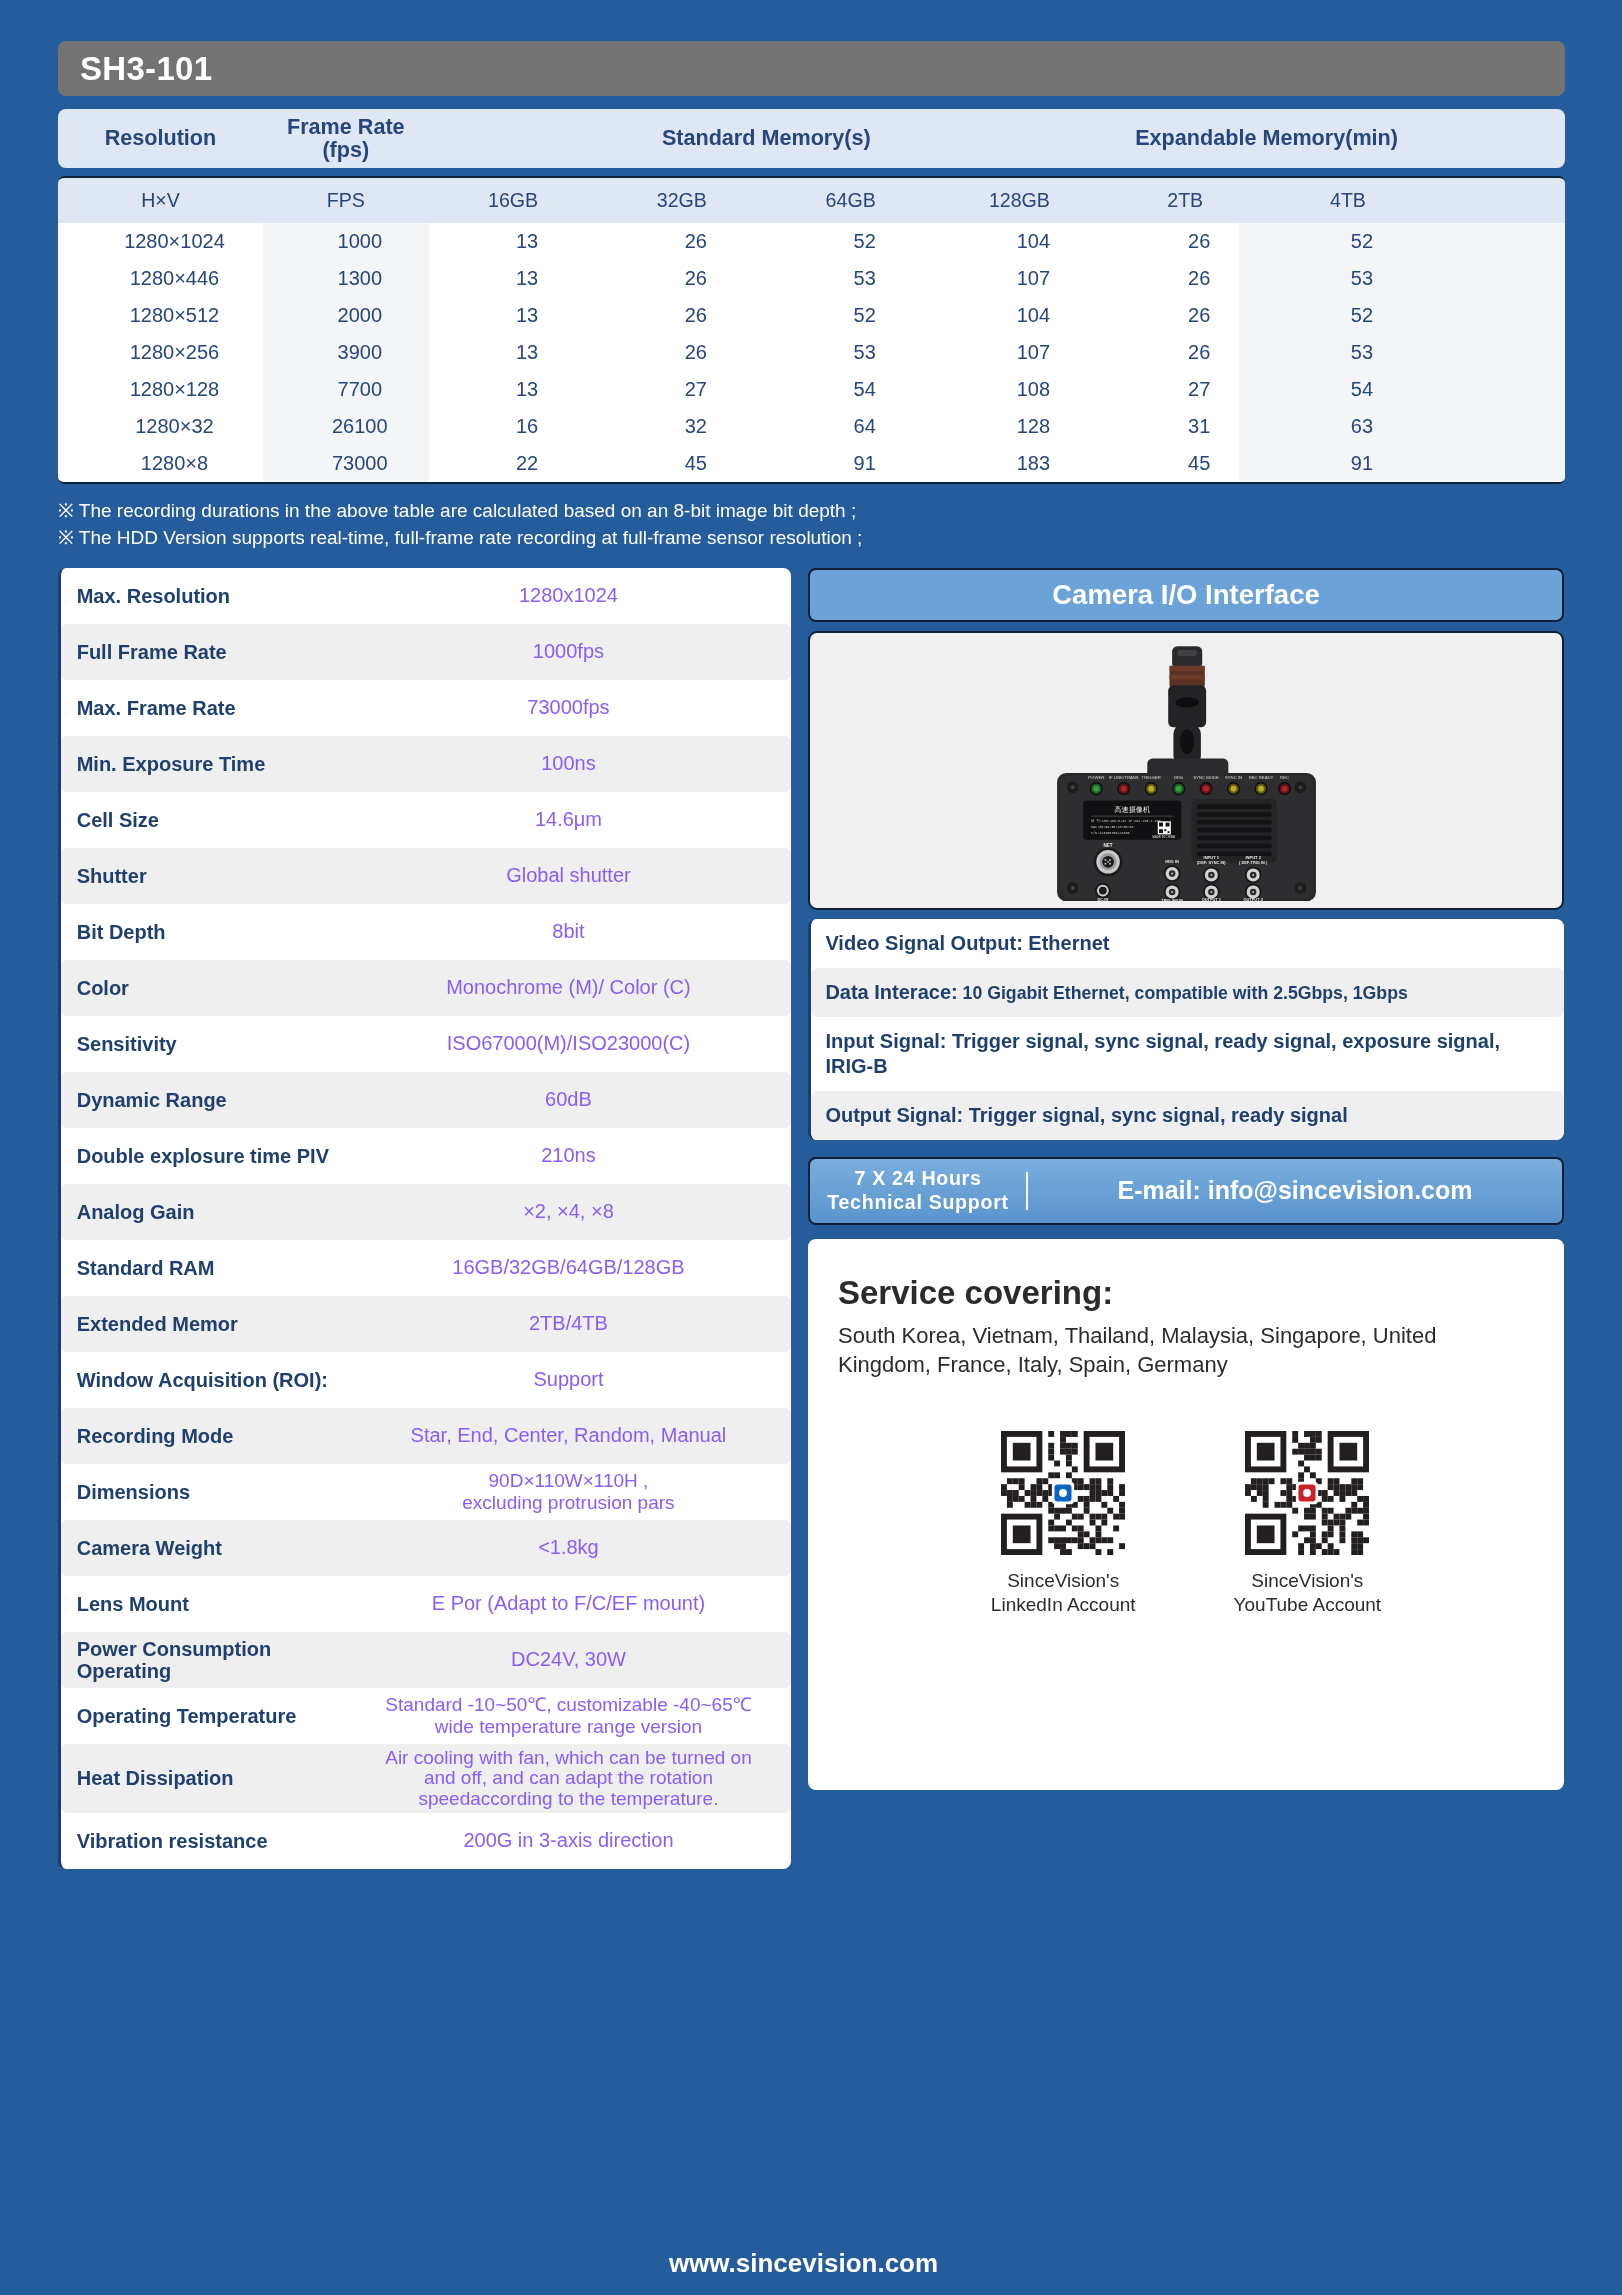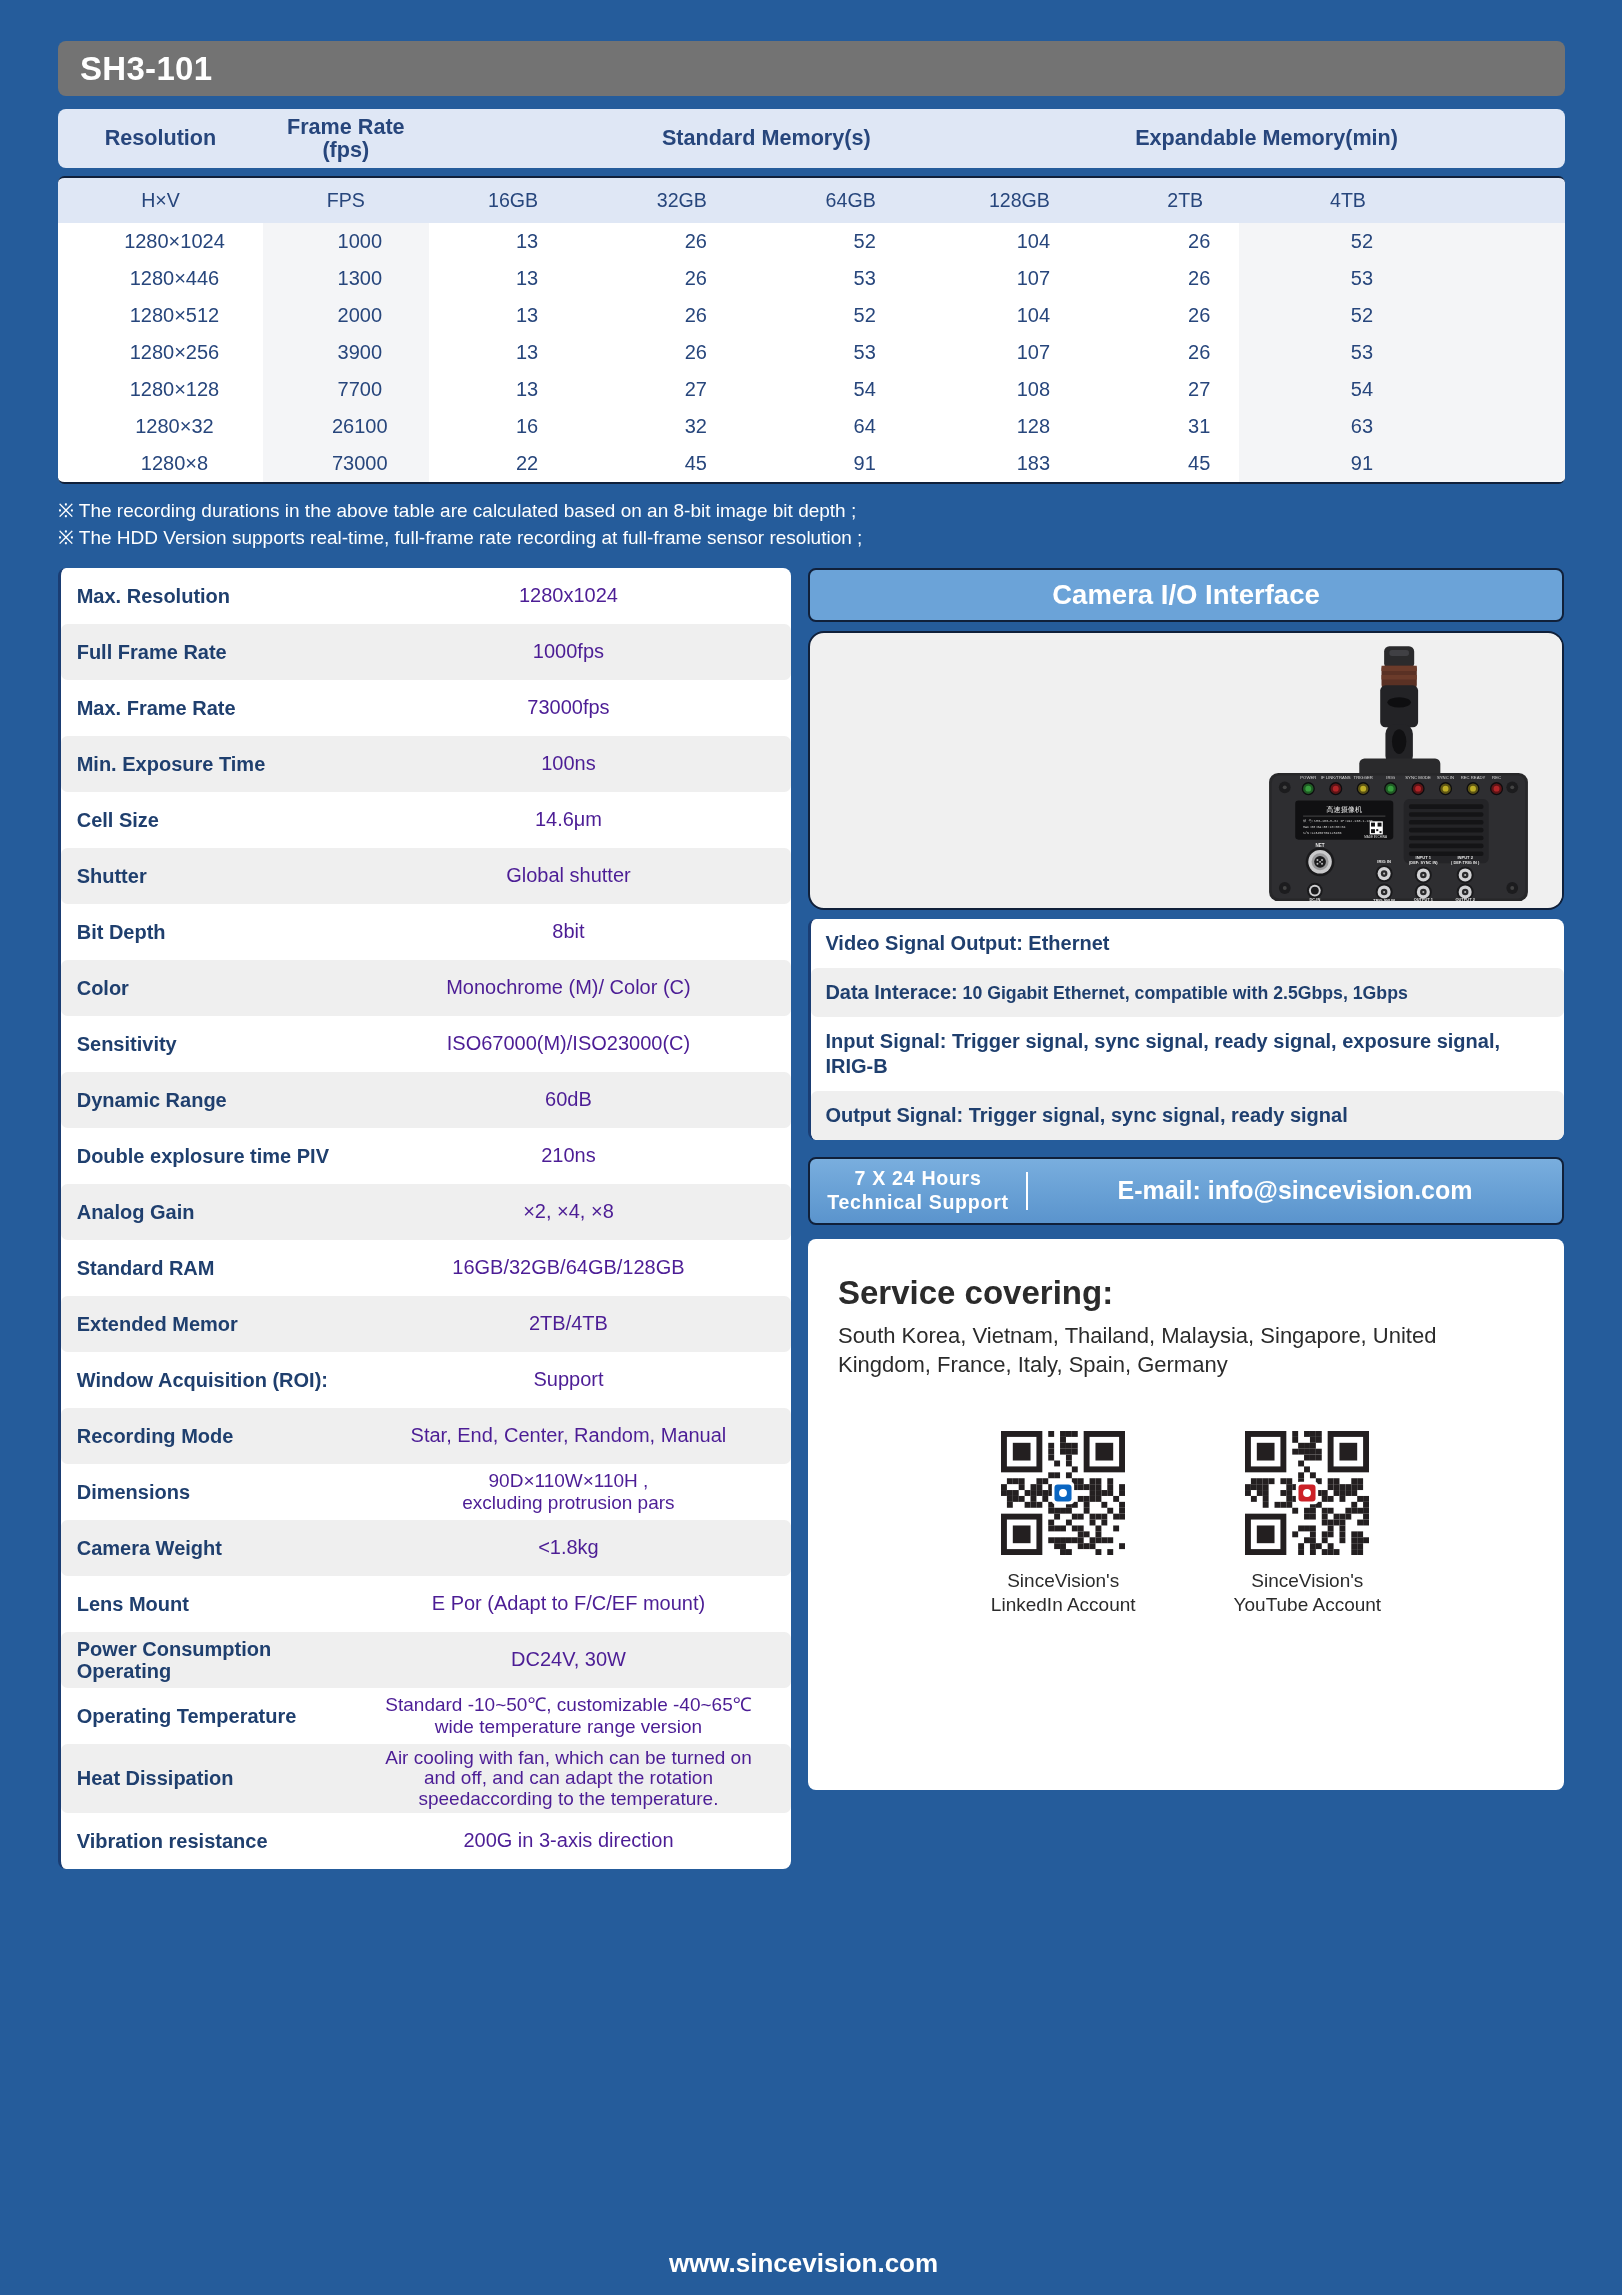--- a/index.html
+++ b/index.html
@@ -103,41 +103,41 @@
   
   .spec{ display:flex; align-items:center; min-height:56px; padding:3.9px 2.6px 3.9px 15.7px; }
   .spec.alt{ background:#efefef; border-radius:6.5px; }
   .spec .k{
     width:281px; flex:none;
     font-size:20px; font-weight:bold; color:#1f3f6e;
     line-height:1.12;
   }
   .spec .v{
     flex:1; text-align:center;
-    font-size:20px; color:#4c1d95; line-height:1.18;
+    font-size:20px; color:#8b5cf6; line-height:1.18;
     padding-right:9.2px;
   }
   .spec .v.small{ font-size:19px; }
   .spec .v.tight{ line-height:1.08; font-size:19px; }
 
   
   .io-head{
     height:54px; background:#6ba3d8;
     border-radius:7.9px;
     border:2px solid #10203a;
     display:flex; align-items:center; justify-content:center;
     color:#fff; font-size:27.5px; font-weight:bold;
   }
   .io-img-box{
     margin-top:9.2px;
     height:279px;
     background:#f0f0f0;
     border:2px solid #10203a;
-    border-radius:16px;
-    display:flex; align-items:center; justify-content:flex-end;
+    border-radius:9px;
+    display:flex; align-items:center; justify-content:center;
     overflow:hidden;
   }
 
   .sig-panel{ margin-top:9.2px; background:#fff; border-radius:7.9px; border-left:3.9px solid #1a3d73; overflow:hidden; }
   .sig{ padding:11.8px 14.4px; font-size:20px; font-weight:bold; color:#1f3f6e; line-height:1.26; }
   .sig.alt{ background:#efefef; border-radius:6.5px; }
   .sig .lead{ font-weight:bold;text-align:right; }
   .sig .rest{ font-weight:bold; }
   .sig .rest.sm{ font-size:17.7px; }
 

